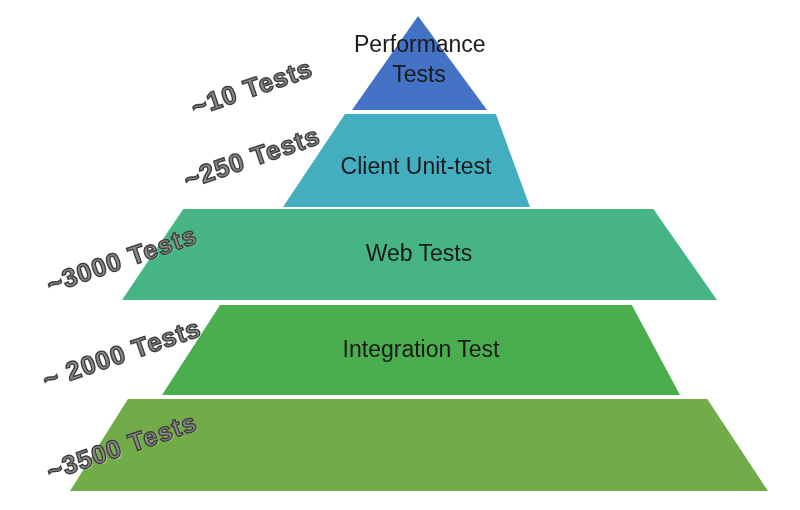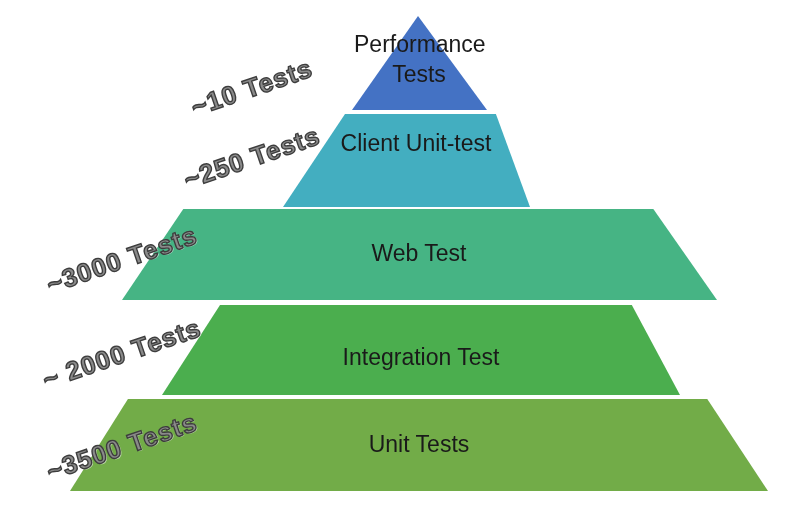--- a/index.html
+++ b/index.html
@@ -34,23 +34,23 @@
   .layer-label {
     position: absolute;
     transform: translate(-50%, -50%);
     color: #1a1a1a;
     font-size: 23px;
     white-space: nowrap;
     text-align: center;
     line-height: 1.3;
   }
   .layer-label.t1 { left: 419px; top: 60px; white-space: normal; width: 130px; }
-  .layer-label.t2 { left: 416px; top: 144px; }
+  .layer-label.t2 { left: 416px; top: 167px; }
   .layer-label.t3 { left: 419px; top: 254px; }
-  .layer-label.t4 { left: 421px; top: 350px; margin-top: 8px; }
+  .layer-label.t4 { left: 421px; top: 350px; }
   .layer-label.t5 { left: 419px; top: 445px; }
 
   
   .count-label {
     position: absolute;
     transform: translate(-50%, -50%) rotate(-19deg);
     font-size: 26px;
     font-weight: 600;
     letter-spacing: 1px;
     white-space: nowrap;
@@ -70,23 +70,22 @@
 <div class="stage">
 
   <div class="shape l1" style="background-color: rgb(68, 114, 196);"></div>
   <div class="shape l2" style="background-color: rgb(67, 174, 192);"></div>
   <div class="shape l3" style="background-color: rgb(70, 180, 132);"></div>
   <div class="shape l4" style="background-color: rgb(75, 174, 78);"></div>
   <div class="shape l5" style="background-color: rgb(114, 172, 72);"></div>
 
   <div class="layer-label t1">Performance Tests</div>
   <div class="layer-label t2">Client Unit-test</div>
-  <div class="layer-label t3">Web Test</div>
+  <div class="layer-label t3">Web Tests</div>
   <div class="layer-label t4">Integration Test</div>
-  <div class="layer-label t5">Unit Tests</div>
 
   <div class="count-label c1">~10 Tests</div>
   <div class="count-label c2">~250 Tests</div>
   <div class="count-label c3">~3000 Tests</div>
   <div class="count-label c4">~ 2000 Tests</div>
   <div class="count-label c5">~3500 Tests</div>
 
 </div>
 
 </body></html>

